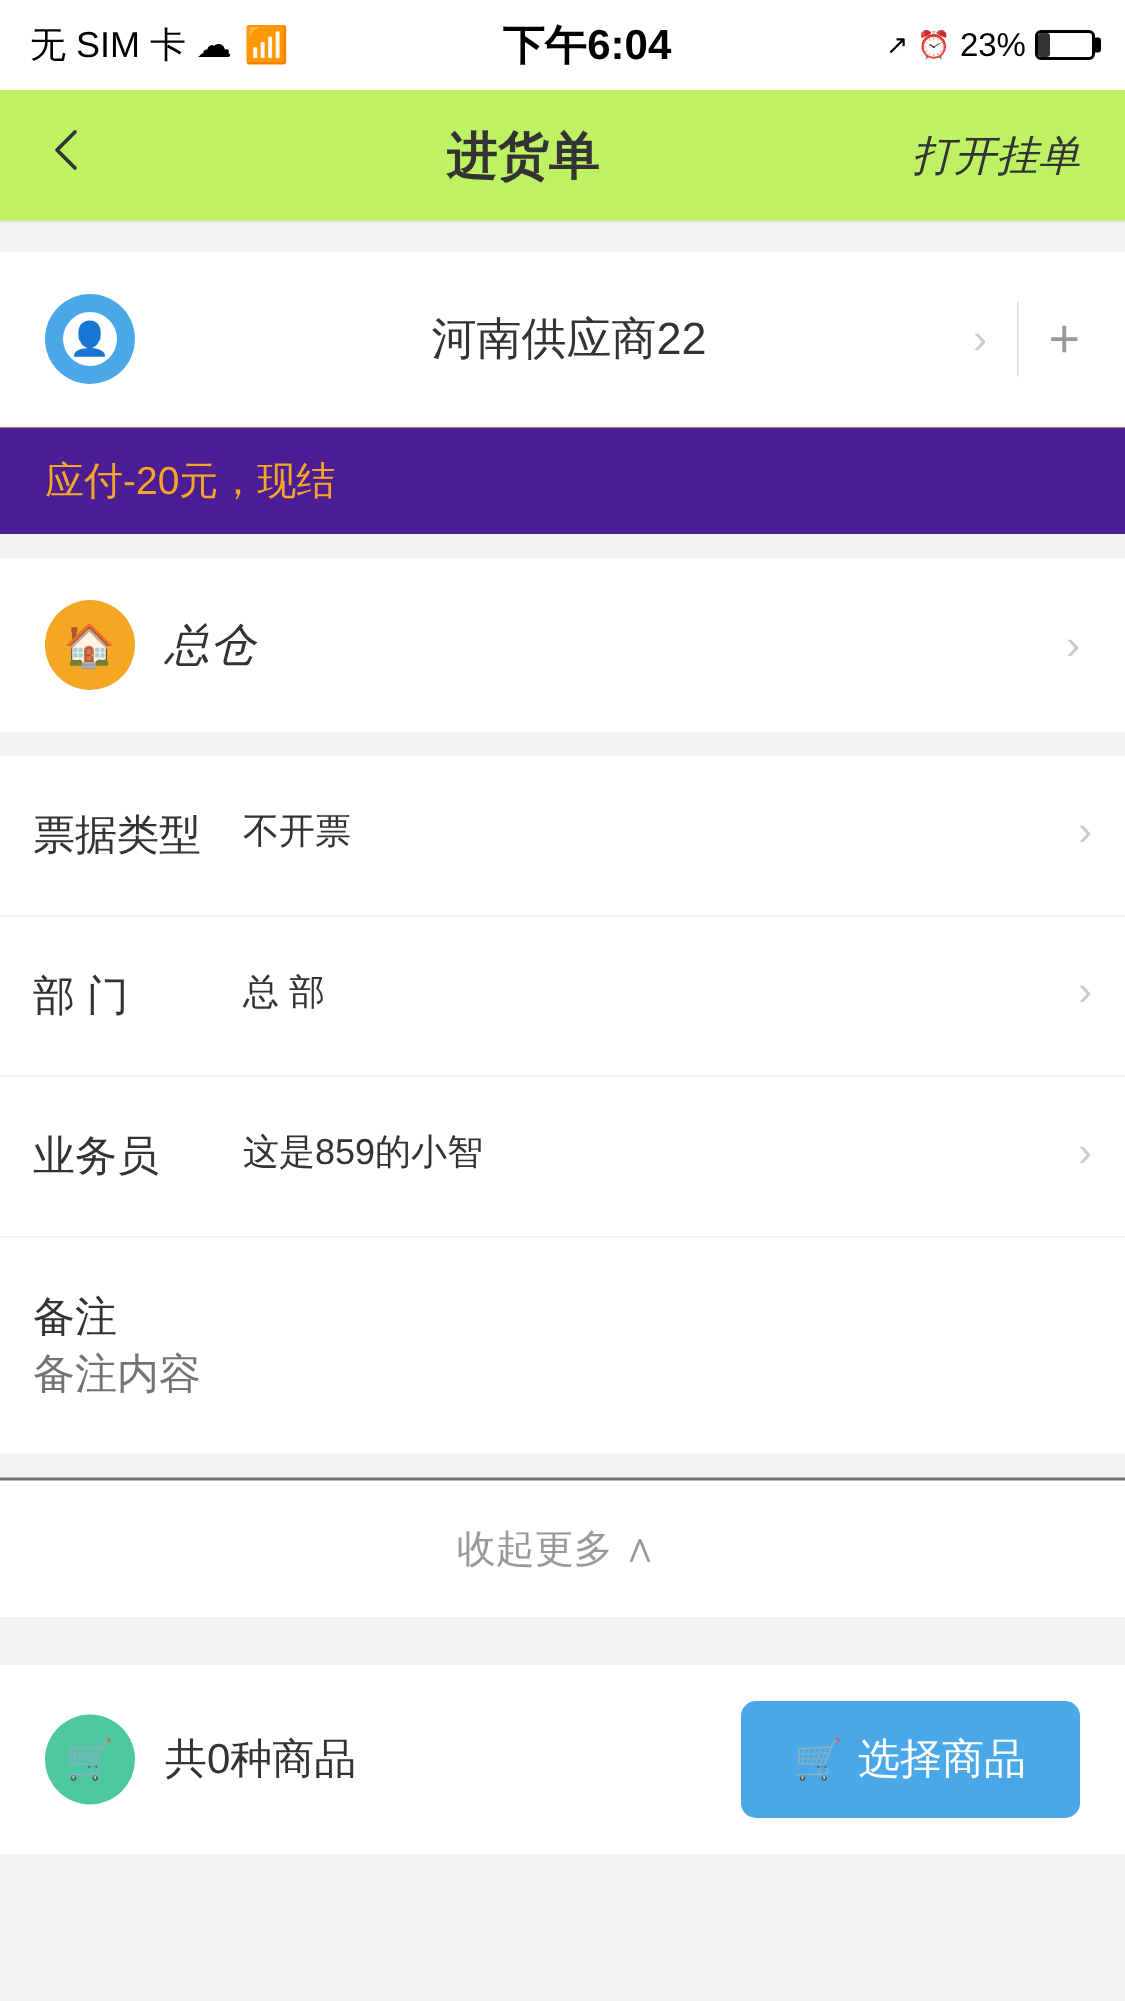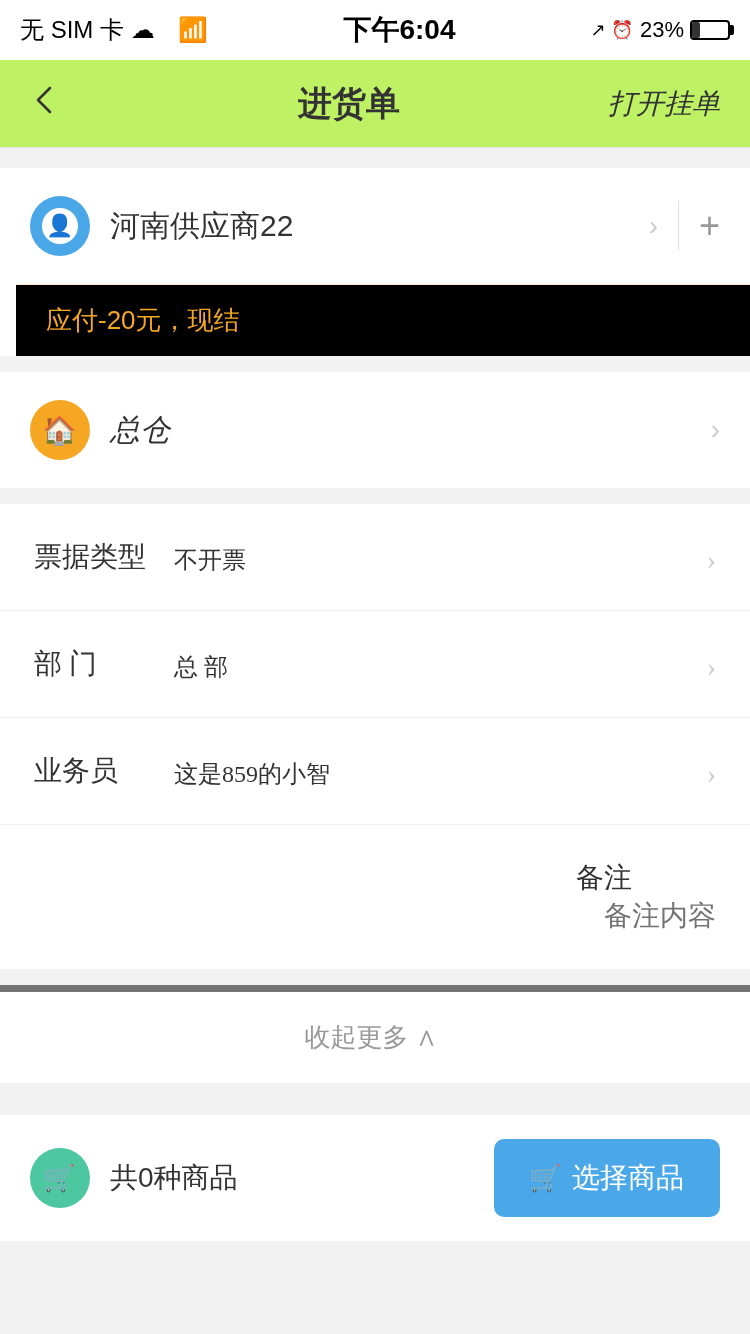--- a/index.html
+++ b/index.html
@@ -19,21 +19,21 @@
       width: 750px;
       height: 60px;
       background: #fff;
       display: flex;
       align-items: center;
       justify-content: space-between;
       padding: 0 20px;
       font-size: 24px;
       color: #000;
     }
-    .status-left { display: flex; align-items: center; gap: 24px; }
+    .status-left { display: flex; align-items: center; gap: 8px; }
     .status-center { font-size: 28px; font-weight: 600; }
     .status-right { display: flex; align-items: center; gap: 6px; font-size: 22px; }
     .battery-icon {
       width: 40px; height: 20px; border: 2px solid #000; border-radius: 4px;
       position: relative; display: inline-block;
     }
     .battery-icon::after {
       content: '';
       position: absolute;
       right: -6px; top: 50%; transform: translateY(-50%);
@@ -106,46 +106,46 @@
       display: flex; align-items: center; justify-content: center;
     }
     .avatar-person {
       font-size: 22px;
       color: #4aa8e8;
     }
     .supplier-name {
       font-size: 30px;
       color: #333;
       flex: 1;
+      text-align: center;
     }
     .chevron {
       color: #ccc;
       font-size: 28px;
       margin-right: 0;
     }
     .divider-vertical {
       width: 1px;
       height: 50px;
       background: #e0e0e0;
       margin: 0 20px;
     }
     .plus-btn {
       font-size: 36px;
       color: #999;
       cursor: pointer;
     }
 
     
     .notice-bar {
-      background: #000000;
+      background: #4c1d95;
       padding: 18px 30px;
       font-size: 26px;
       color: #f5a623;
       border-top: 1px solid #fde8c0;
-      margin-left: 16px;
     }
 
     
     .section-gap {
       height: 16px;
       background: #f2f2f2;
     }
 
     
     .warehouse-row {
@@ -169,25 +169,24 @@
       font-style: italic;
     }
 
     
     .form-section {
       background: #fff;
       margin-top: 16px;
     }
     .form-row {
       display: flex;
-      align-items: flex-end;
-      padding: 34px 34px;
+      align-items: flex-start;
+      padding: 34px 22px;
       border-bottom: 1px solid #f0f0f0;
       min-height: 100px;
-      font-family: Liberation Serif, serif;
     }
     .form-row:last-child {
       border-bottom: none;
       flex-direction: column;
     }
     .form-label {
       font-size: 28px;
       color: #333;
       width: 140px;
       flex-shrink: 0;
@@ -209,21 +208,21 @@
     }
 
     
     .collapse-row {
       background: #fff;
       display: flex;
       align-items: center;
       justify-content: center;
       padding: 28px 30px;
       margin-top: 16px;
-      border-top: 7px solid #737373;
+      border-top: 2px solid #737373;
       cursor: pointer;
     }
     .collapse-text {
       font-size: 26px;
       color: #999;
       margin-right: 8px;
     }
 
     
     .bottom-bar {

